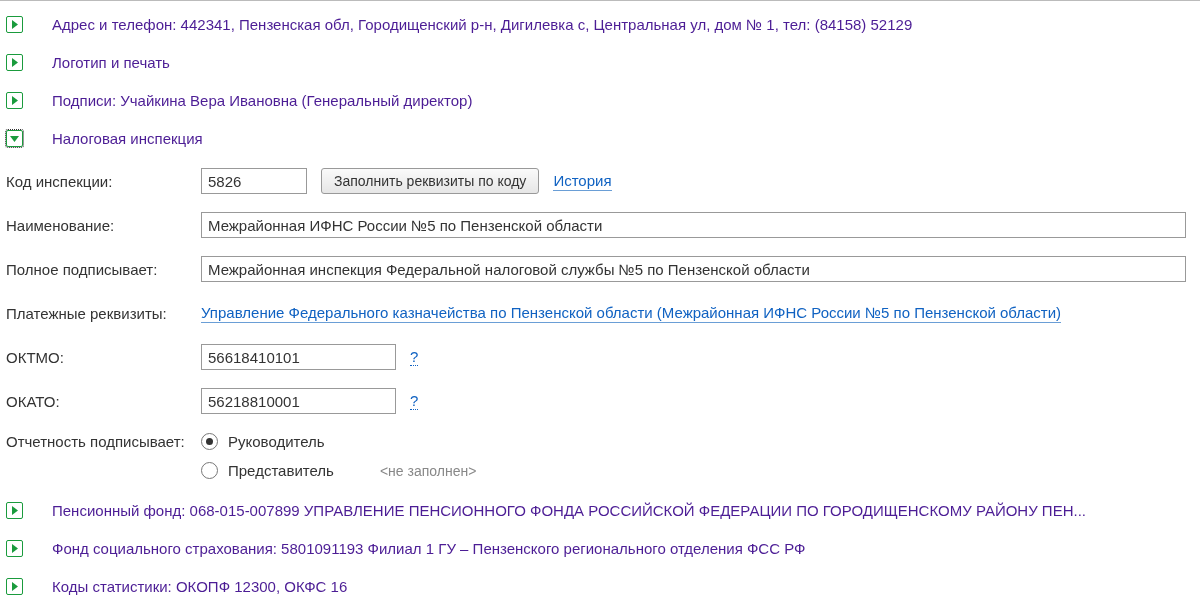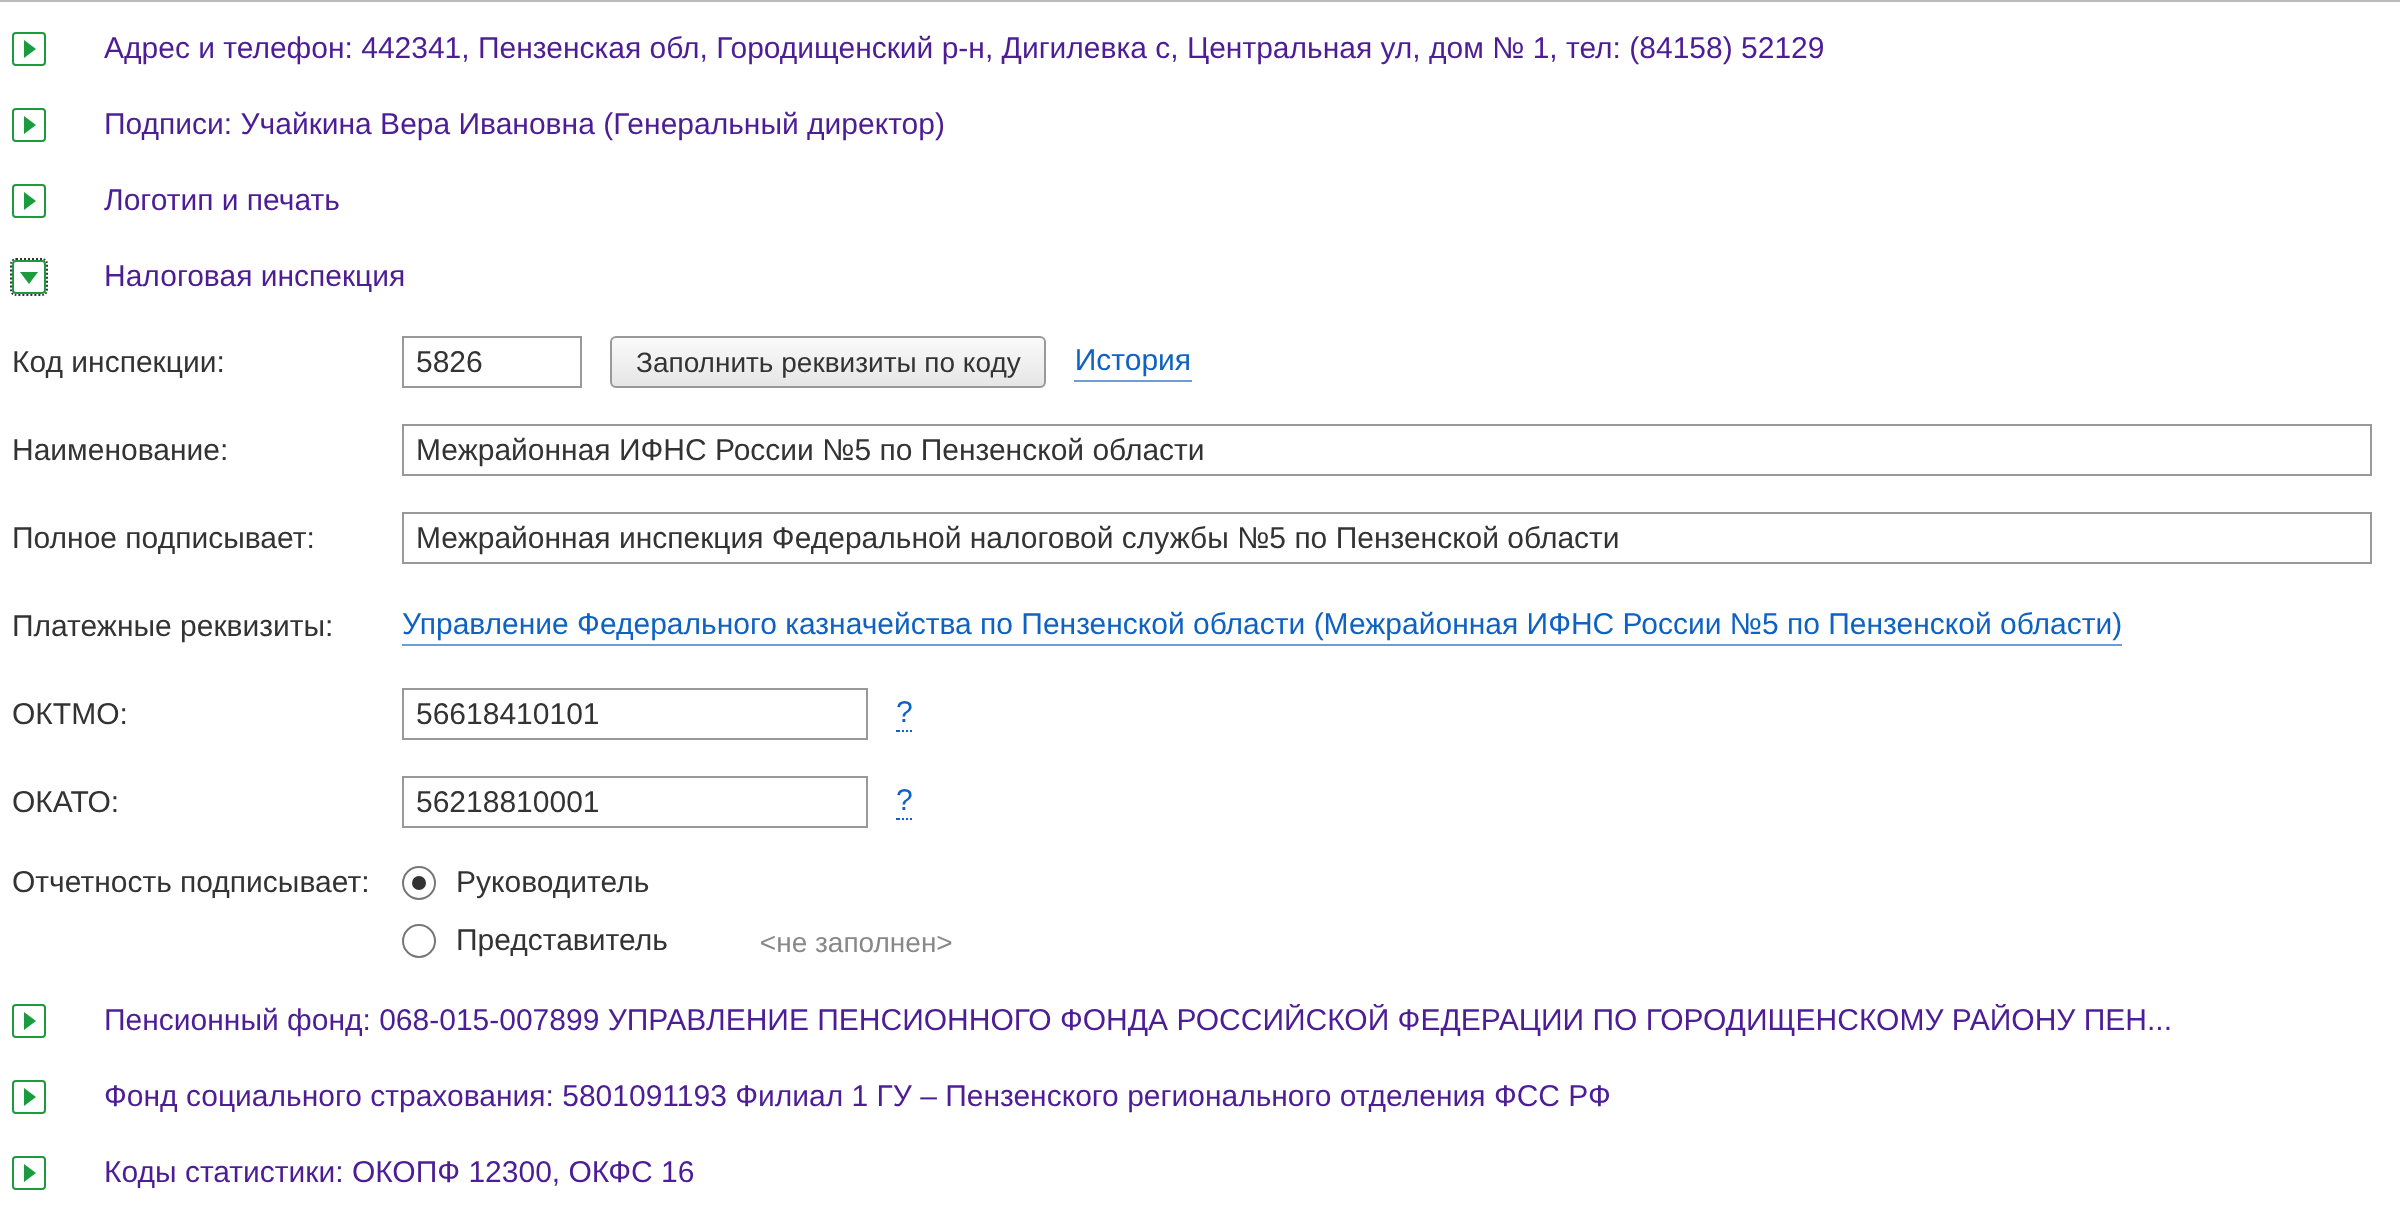--- a/index.html
+++ b/index.html
@@ -81,22 +81,22 @@
   }
   input[type="text"] {
     border: 1px solid #999;
     height: 26px;
     padding: 0 6px;
     font-size: 15px;
     font-family: inherit;
     box-sizing: border-box;
     color: #333;
   }
-  .inp-code { width: 90px; }
-  .inp-med  { width: 233px; }
+  .inp-code { width: 106px; }
+  .inp-med  { width: 195px; }
   .inp-wide { width: 985px; }
   button.btn {
     height: 26px;
     padding: 0 12px;
     font-size: 14px;
     font-family: inherit;
     border: 1px solid #999;
     background: linear-gradient(#fafafa, #e6e6e6);
     border-radius: 3px;
     color: #333;
@@ -156,30 +156,30 @@
     </div>
     <div class="sec-link">Адрес и телефон: 442341, Пензенская обл, Городищенский р-н, Дигилевка с, Центральная ул, дом № 1, тел: (84158) 52129</div>
   </div>
 
   <div class="sec-row">
     <div class="toggle">
       <svg width="9" height="9" viewBox="0 0 9 9">
           <path d="M2 0 L8 4.5 L2 9 Z" fill="#1a9b3d"></path>
         </svg>
     </div>
+    <div class="sec-link">Логотип и печать</div>
+  </div>
+
+  <div class="sec-row">
+    <div class="toggle">
+      <svg width="9" height="9" viewBox="0 0 9 9">
+          <path d="M2 0 L8 4.5 L2 9 Z" fill="#1a9b3d"></path>
+        </svg>
+    </div>
     <div class="sec-link">Подписи: Учайкина Вера Ивановна (Генеральный директор)</div>
-  </div>
-
-  <div class="sec-row">
-    <div class="toggle">
-      <svg width="9" height="9" viewBox="0 0 9 9">
-          <path d="M2 0 L8 4.5 L2 9 Z" fill="#1a9b3d"></path>
-        </svg>
-    </div>
-    <div class="sec-link">Логотип и печать</div>
   </div>
 
   <div class="sec-row">
     <div class="toggle focused">
       <svg width="9" height="9" viewBox="0 0 9 9">
           <path d="M0 2 L9 2 L4.5 8 Z" fill="#1a9b3d"></path>
         </svg>
     </div>
     <div class="sec-link">Налоговая инспекция</div>
   </div>

